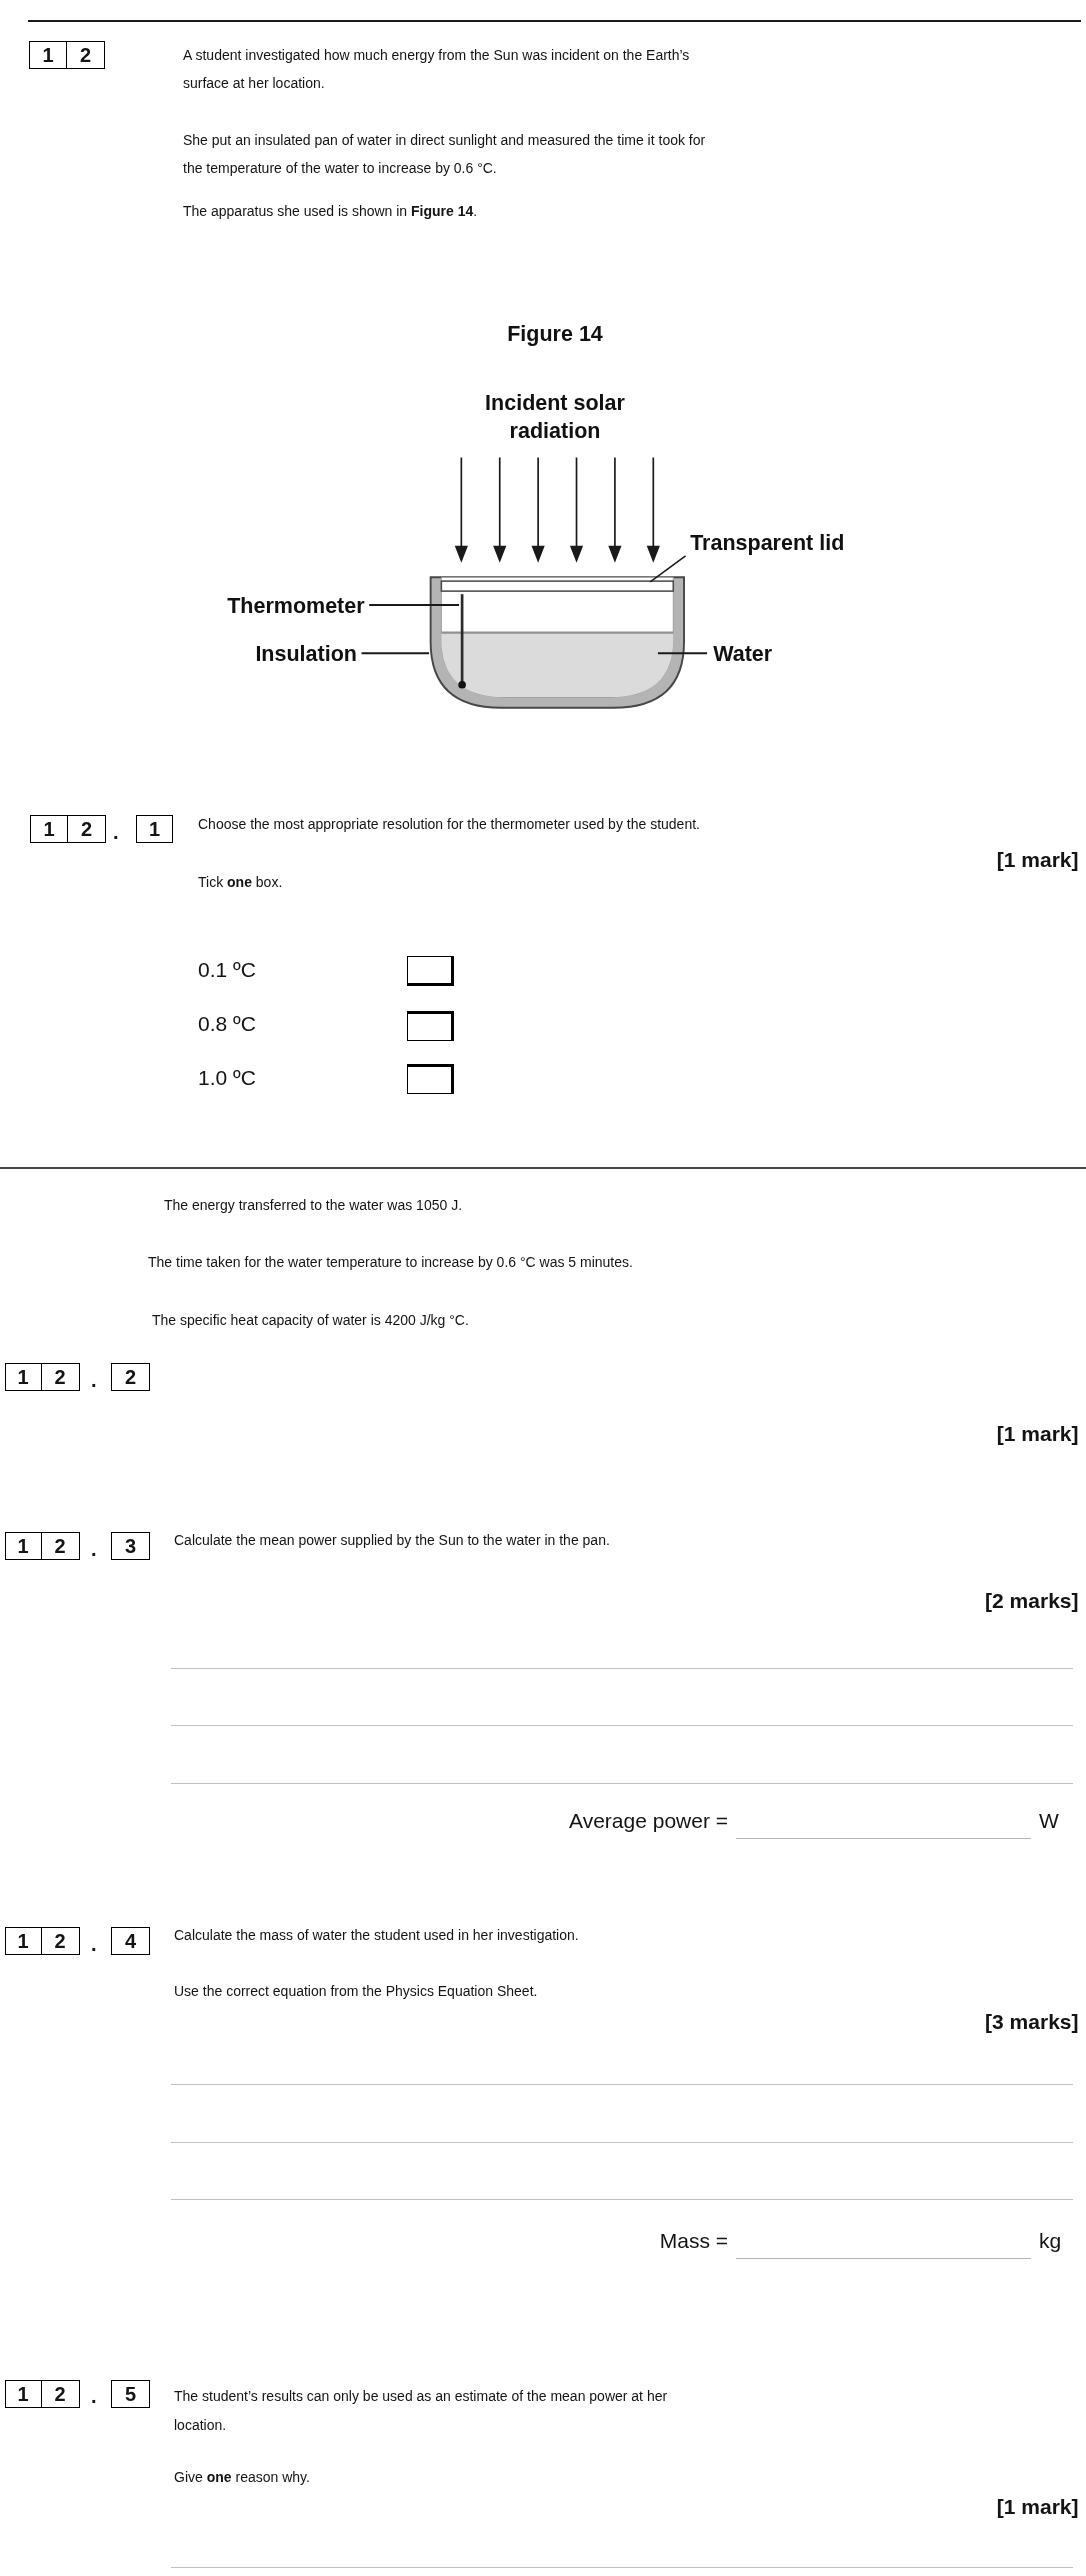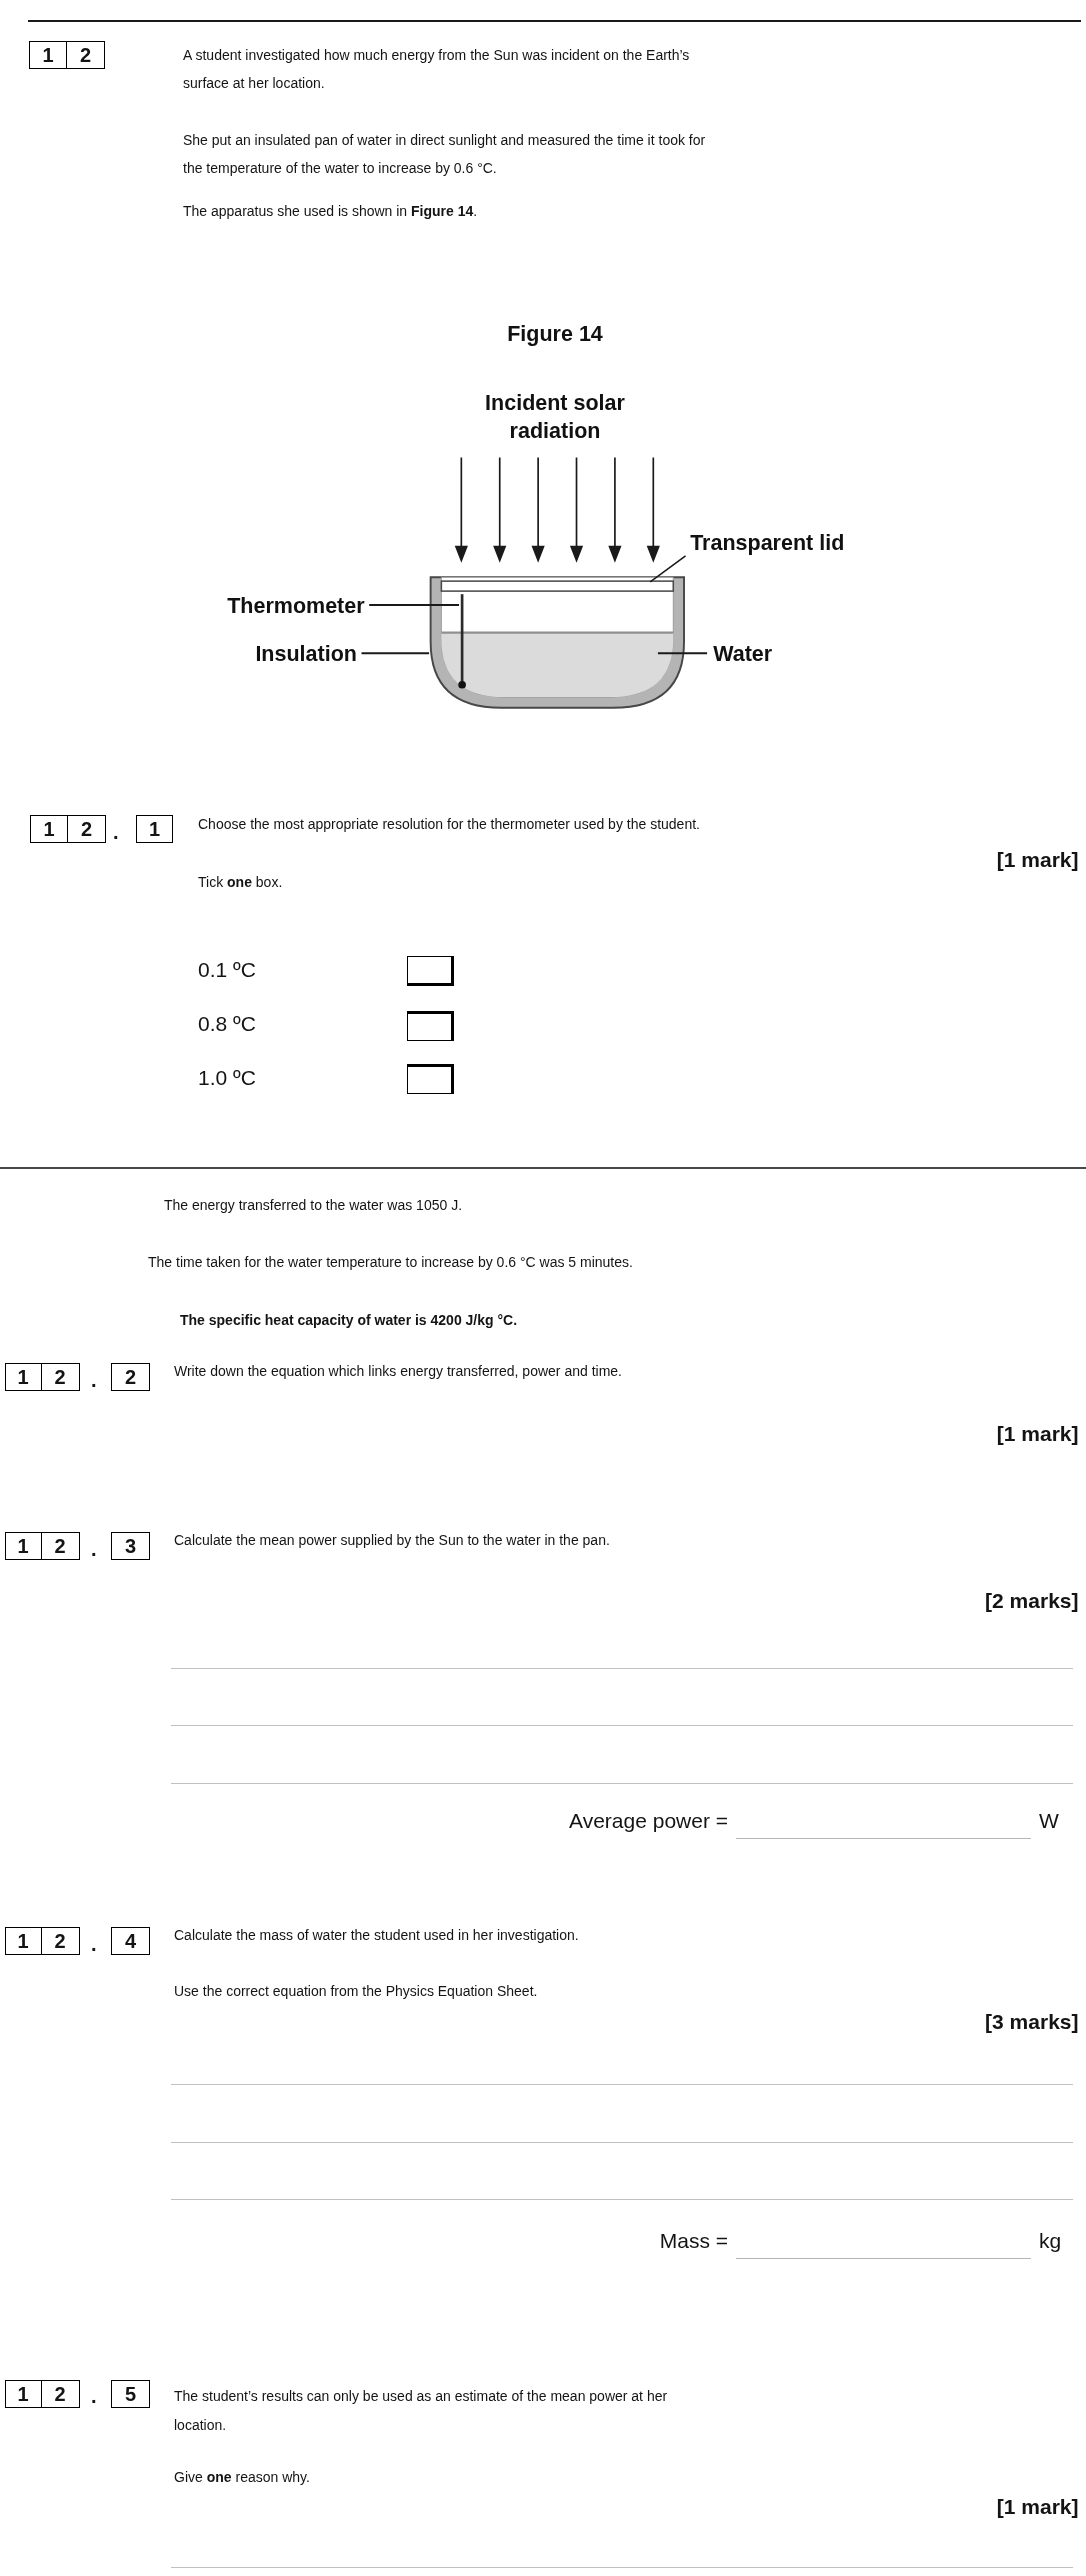--- a/index.html
+++ b/index.html
@@ -116,31 +116,30 @@
   <div class="cb cb1" style="top:956px;"></div>
   <div class="optlabel" style="top:1012px;">0.8 ºC</div>
   <div class="cb cb2" style="top:1011px;"></div>
   <div class="optlabel" style="top:1066px;">1.0 ºC</div>
   <div class="cb cb3" style="top:1064px;"></div>
 
   <div class="abs divider" style="left:0; top:1167px; width:1087px;"></div>
 
   <div class="qtext" style="left:164px; top:1197px;">The energy transferred to the water was 1050 J.</div>
   <div class="qtext" style="left:148px; top:1254px;">The time taken for the water temperature to increase by 0.6 °C was 5 minutes.</div>
-  <div class="qtext" style="left:180px; top:1312px;font-weight:bold;">The specific heat capacity of water is 4200 J/kg °C.</div>
+  <div class="qtext" style="left:152px; top:1312px;">The specific heat capacity of water is 4200 J/kg °C.</div>
 
   <div class="abs qnum" style="left:4.6px; top:1363px;">
     <div class="cell" style="width:37px;">1</div>
     <div class="cell" style="width:38px;">2</div>
   </div>
   <span class="abs qdot" style="left:91px; top:1369px;">.</span>
   <div class="abs qnum" style="left:111px; top:1363px;">
     <div class="cell" style="width:39px;">2</div>
   </div>
-  <div class="qtext" style="left:174px; top:1363px; width:891px;">Write down the equation which links energy transferred, power and time.</div>
   <div class="mark" style="top:1422px;">[1 mark]</div>
 
   <div class="abs qnum" style="left:4.6px; top:1532px;">
     <div class="cell" style="width:37px;">1</div>
     <div class="cell" style="width:38px;">2</div>
   </div>
   <span class="abs qdot" style="left:91px; top:1538px;">.</span>
   <div class="abs qnum" style="left:111px; top:1532px;">
     <div class="cell" style="width:39px;">3</div>
   </div>

